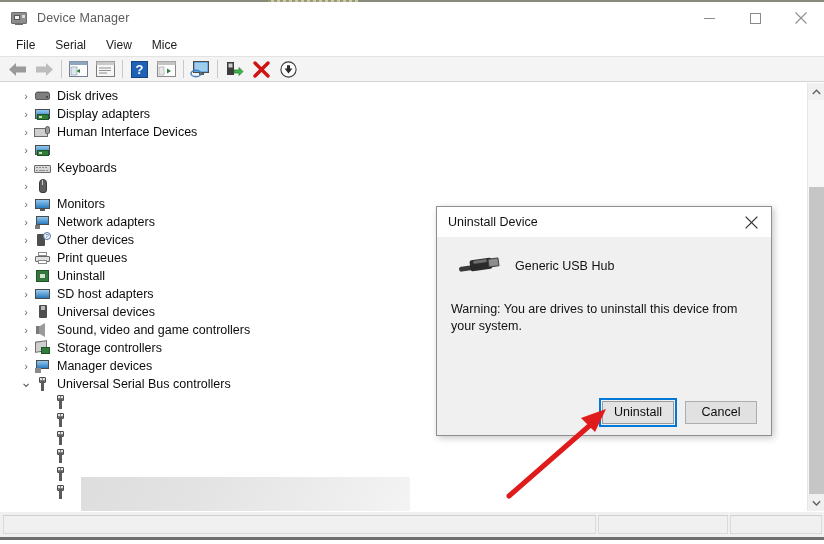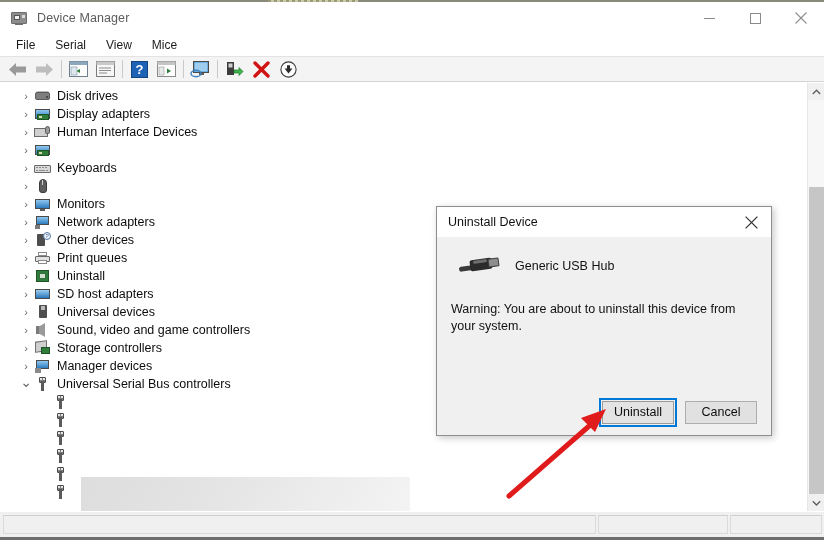--- a/index.html
+++ b/index.html
@@ -609,21 +609,21 @@
     <div class="dlg-body">
       <div class="dlg-dev">
         <span class="usb-big">
           <i class="cable"></i>
             <i class="conn"></i>
             <i class="shine"></i>
             <i class="tip"></i>
         </span>
         <span class="dlg-devname">Generic USB Hub</span>
       </div>
-      <div class="dlg-warn">Warning: You are about to uninstall this device from your system.</div>
+      <div class="dlg-warn">Warning: You are drives to uninstall this device from your system.</div>
     </div>
 
     <div class="dlg-btns">
       <div class="btn focused">Uninstall</div>
       <div class="btn">Cancel</div>
     </div>
   </div>
 
   <svg id="arrow" viewBox="0 0 824 544">
     <g>

